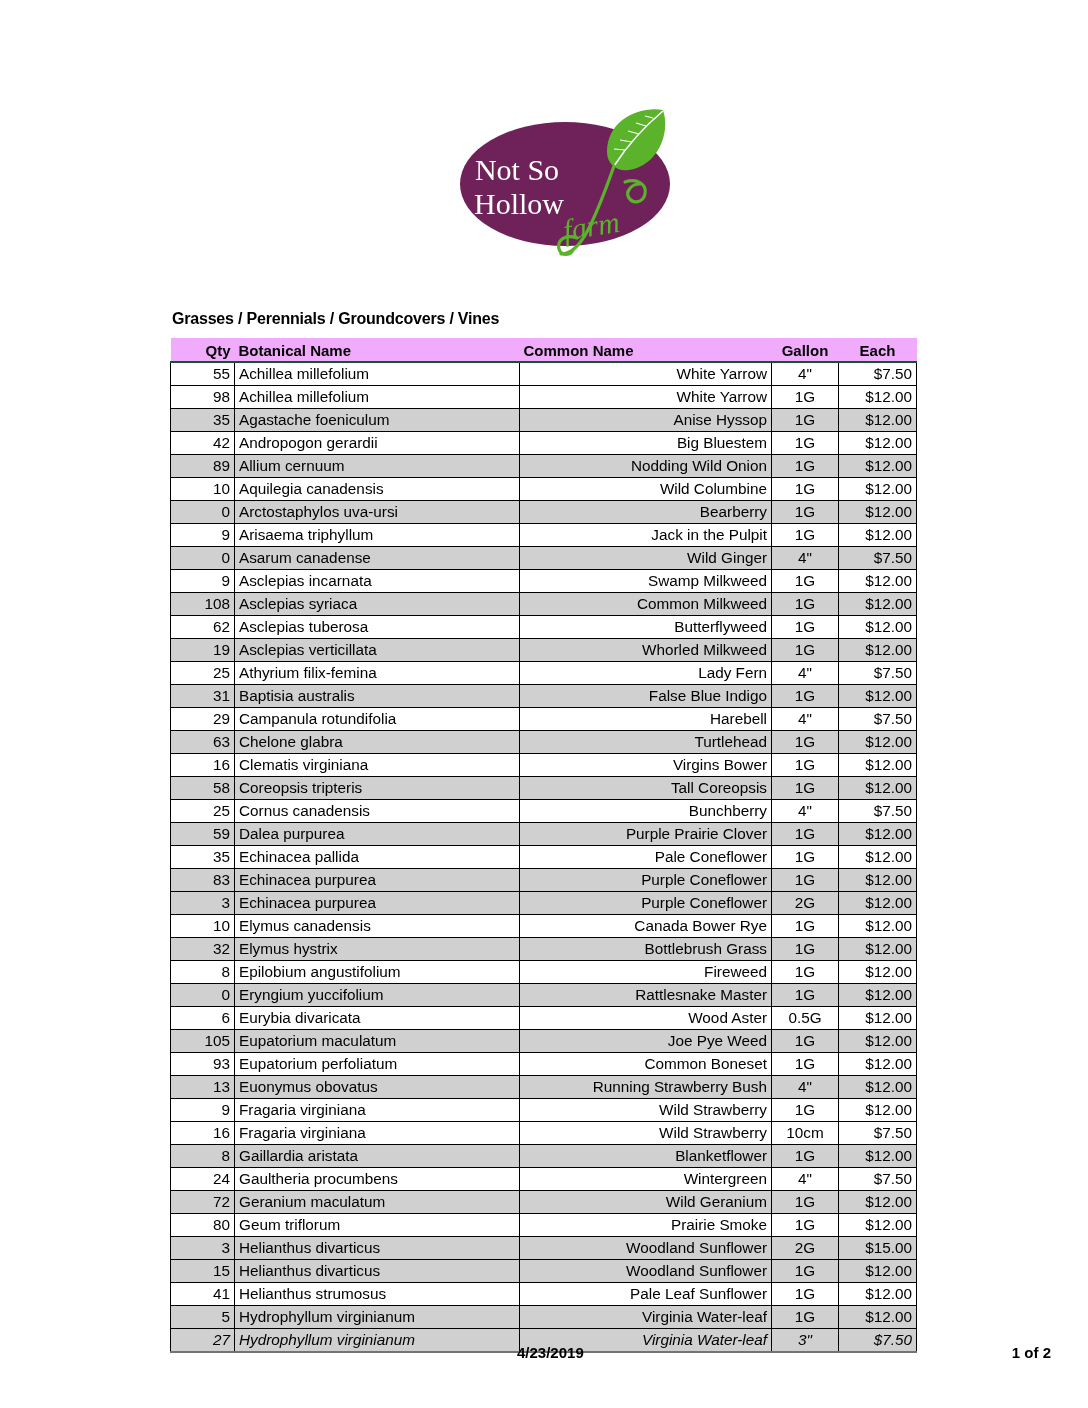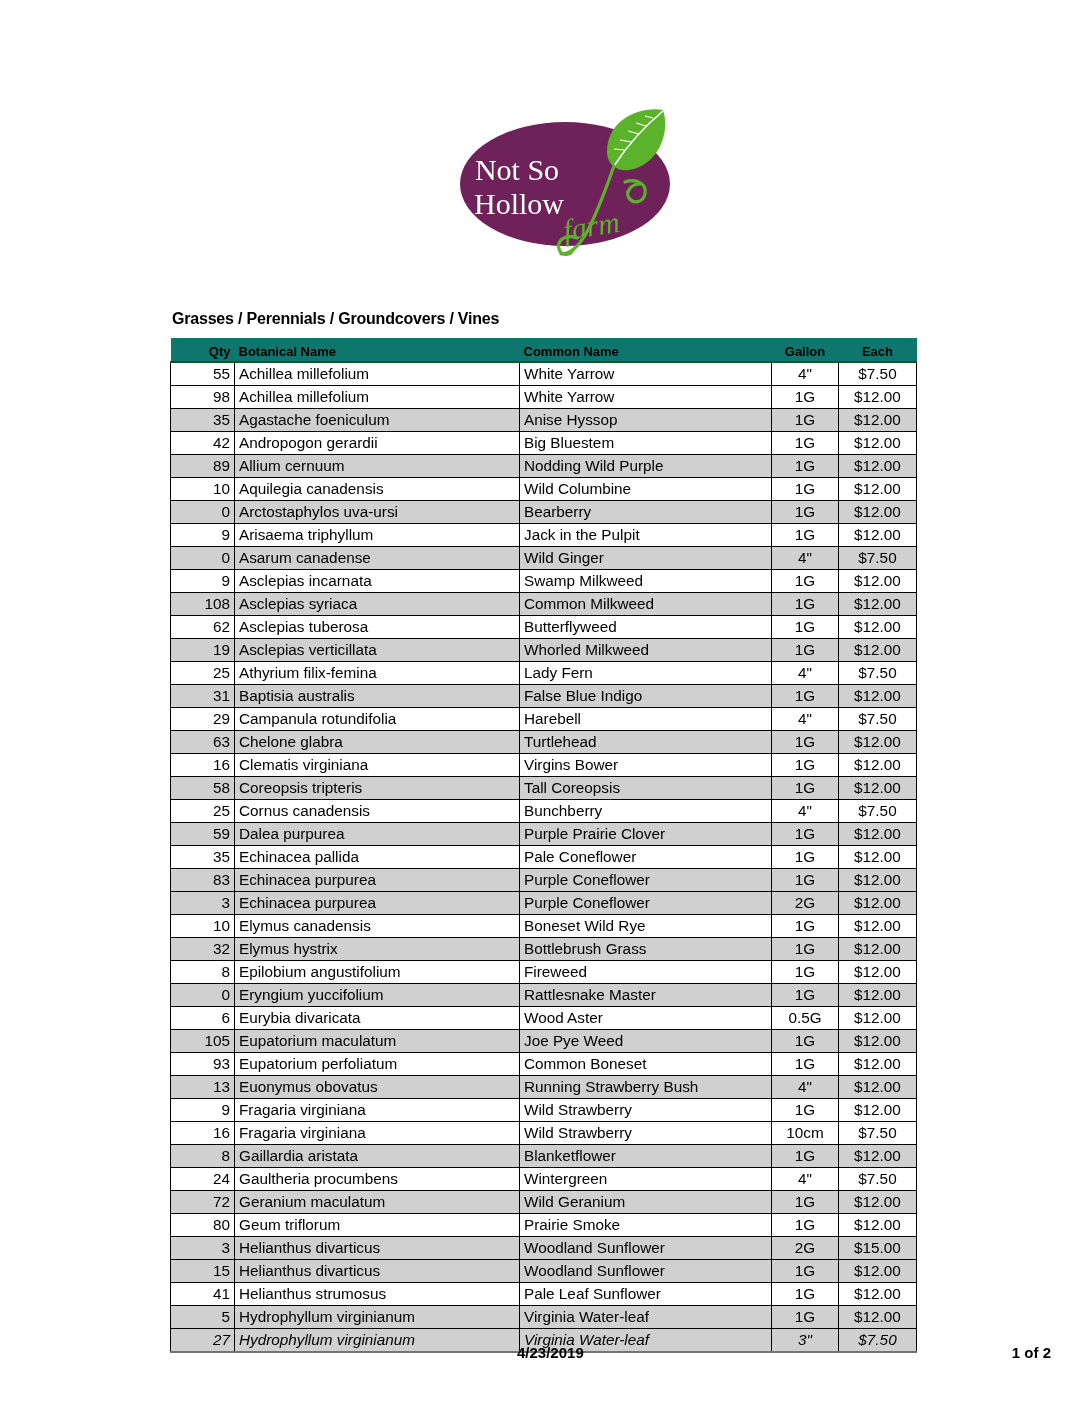--- a/index.html
+++ b/index.html
@@ -72,22 +72,22 @@
   table.plants col.c-com     { width: 252px; }
   table.plants col.c-gal     { width: 67px; }
   table.plants col.c-each    { width: 78px; }
 
   
   table.plants thead th {
     padding: 0 4px 2px 4px;
     height: 21px;
     vertical-align: bottom;
     font-weight: bold;
-    font-size: 13px;
-    background: #0f766e;
+    font-size: 15px;
+    background: #f0abfc;
     border: none;
   }
   th.h-qty {
     text-align: right;
     padding-right: 8px;
     border-bottom: 3px solid #000;
   }
   th.h-bot {
     text-align: left;
     padding-left: 4px;
@@ -114,23 +114,23 @@
   table.plants tbody td {
     height: 22px;
     line-height: 20px;
     border: 1px solid #000000;
     padding: 0 4px;
     white-space: nowrap;
     overflow: hidden;
   }
   td.qty  { text-align: right;  padding-right: 5px; border-left: 2px solid #000; }
   td.bot  { text-align: left;   padding-left: 5px; }
-  td.com  { text-align: left;   padding-left: 6px; border-left: 2px solid #000; }
+  td.com  { text-align: right;   padding-left: 6px; border-left: 2px solid #000; }
   td.gal  { text-align: center; }
-  td.each { text-align: center;  padding-right: 5px; border-right: 2px solid #000; }
+  td.each { text-align: right;  padding-right: 5px; border-right: 2px solid #000; }
 
   tr.shade td { background: #d0d0d0; }
   tr.plain td { background: #ffffff; }
 
   table.plants tbody tr:first-child td { border-top: 2px solid #14532d; }
   table.plants tbody tr:last-child  td { border-bottom: 2px solid #737373; font-style: italic; }
 
   
   .footer {
     position: absolute;
@@ -222,21 +222,21 @@
         <tr class="plain">
           <td class="qty">42</td>
           <td class="bot">Andropogon gerardii</td>
           <td class="com">Big Bluestem</td>
           <td class="gal">1G</td>
           <td class="each">$12.00</td>
         </tr>
         <tr class="shade">
           <td class="qty">89</td>
           <td class="bot">Allium cernuum</td>
-          <td class="com">Nodding Wild Purple</td>
+          <td class="com">Nodding Wild Onion</td>
           <td class="gal">1G</td>
           <td class="each">$12.00</td>
         </tr>
         <tr class="plain">
           <td class="qty">10</td>
           <td class="bot">Aquilegia canadensis</td>
           <td class="com">Wild Columbine</td>
           <td class="gal">1G</td>
           <td class="each">$12.00</td>
         </tr>
@@ -362,21 +362,21 @@
         <tr class="shade">
           <td class="qty">3</td>
           <td class="bot">Echinacea purpurea</td>
           <td class="com">Purple Coneflower</td>
           <td class="gal">2G</td>
           <td class="each">$12.00</td>
         </tr>
         <tr class="plain">
           <td class="qty">10</td>
           <td class="bot">Elymus canadensis</td>
-          <td class="com">Boneset Wild Rye</td>
+          <td class="com">Canada Bower Rye</td>
           <td class="gal">1G</td>
           <td class="each">$12.00</td>
         </tr>
         <tr class="shade">
           <td class="qty">32</td>
           <td class="bot">Elymus hystrix</td>
           <td class="com">Bottlebrush Grass</td>
           <td class="gal">1G</td>
           <td class="each">$12.00</td>
         </tr>

